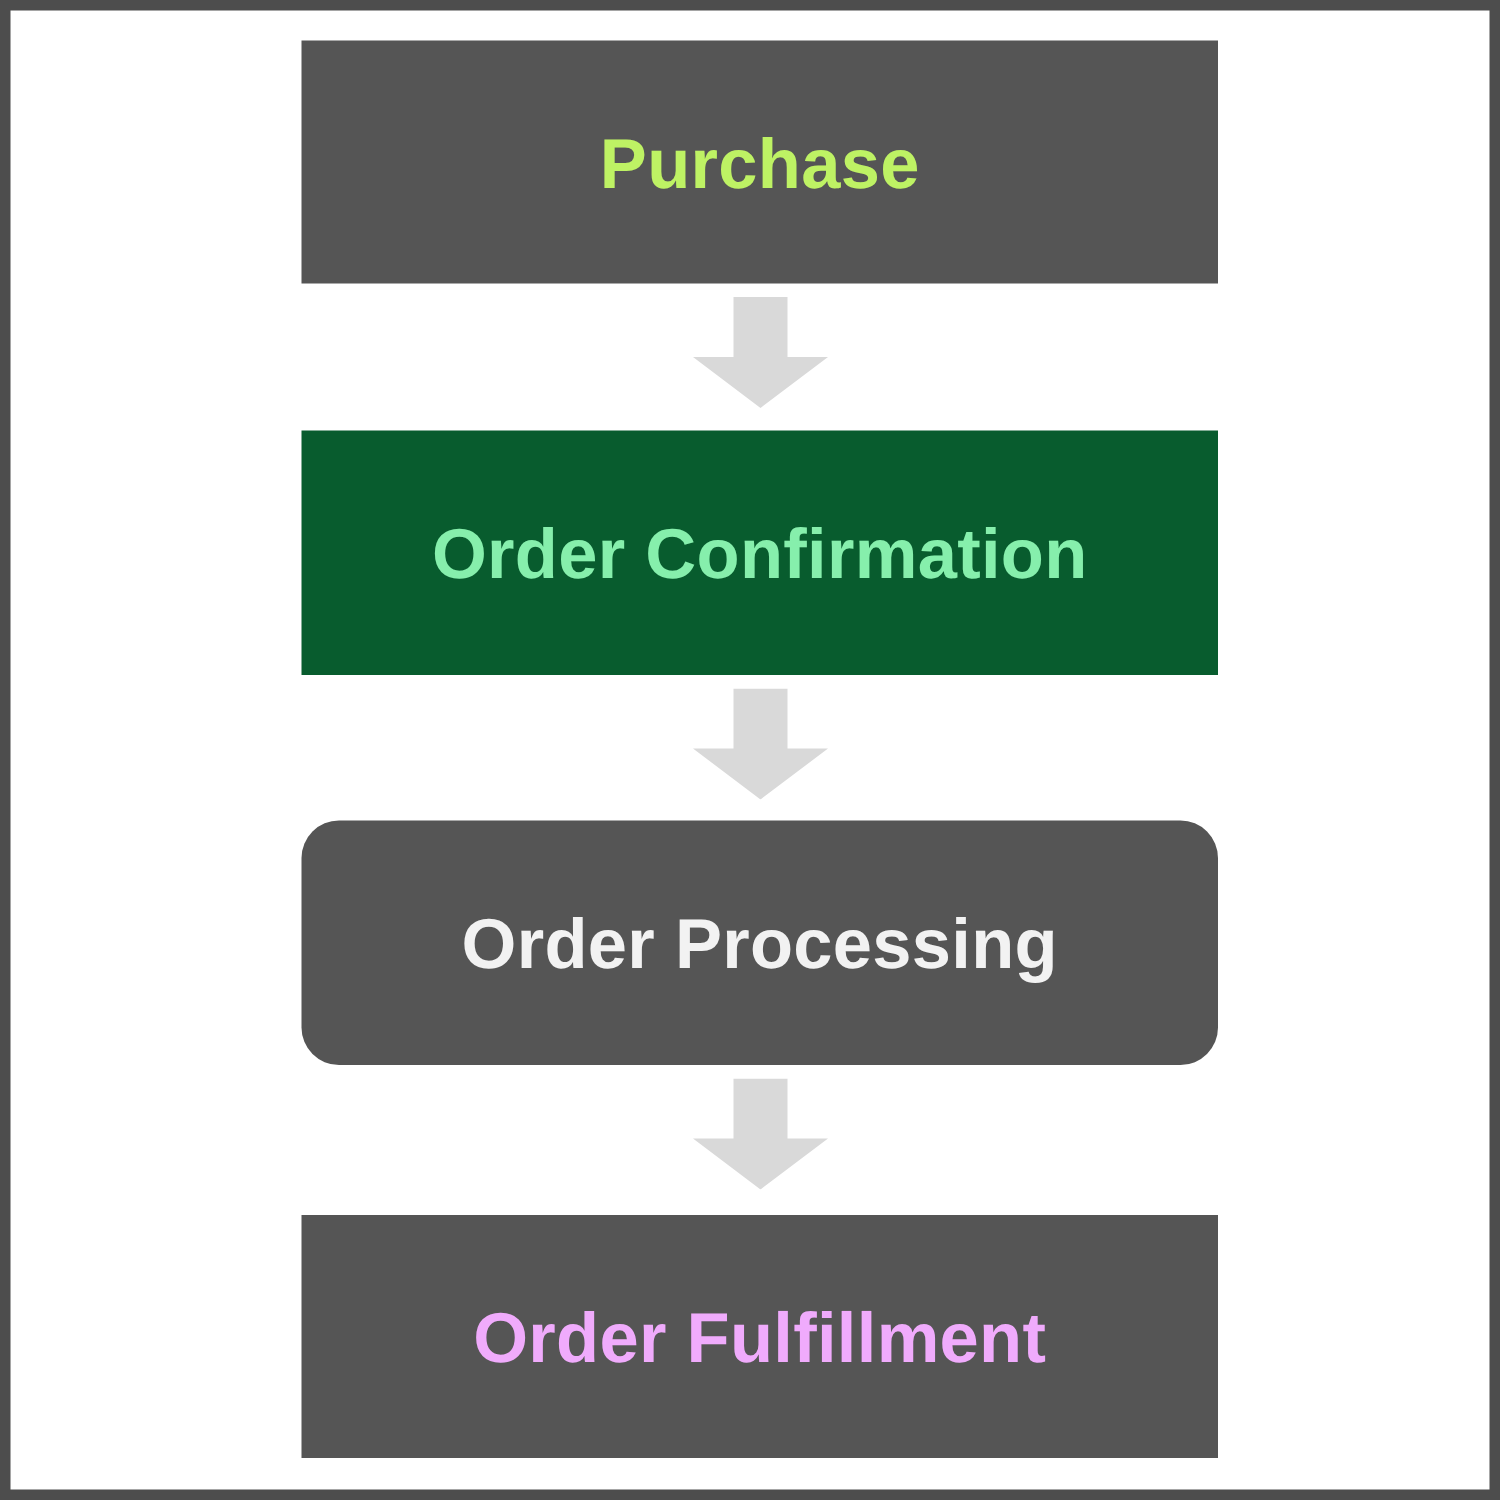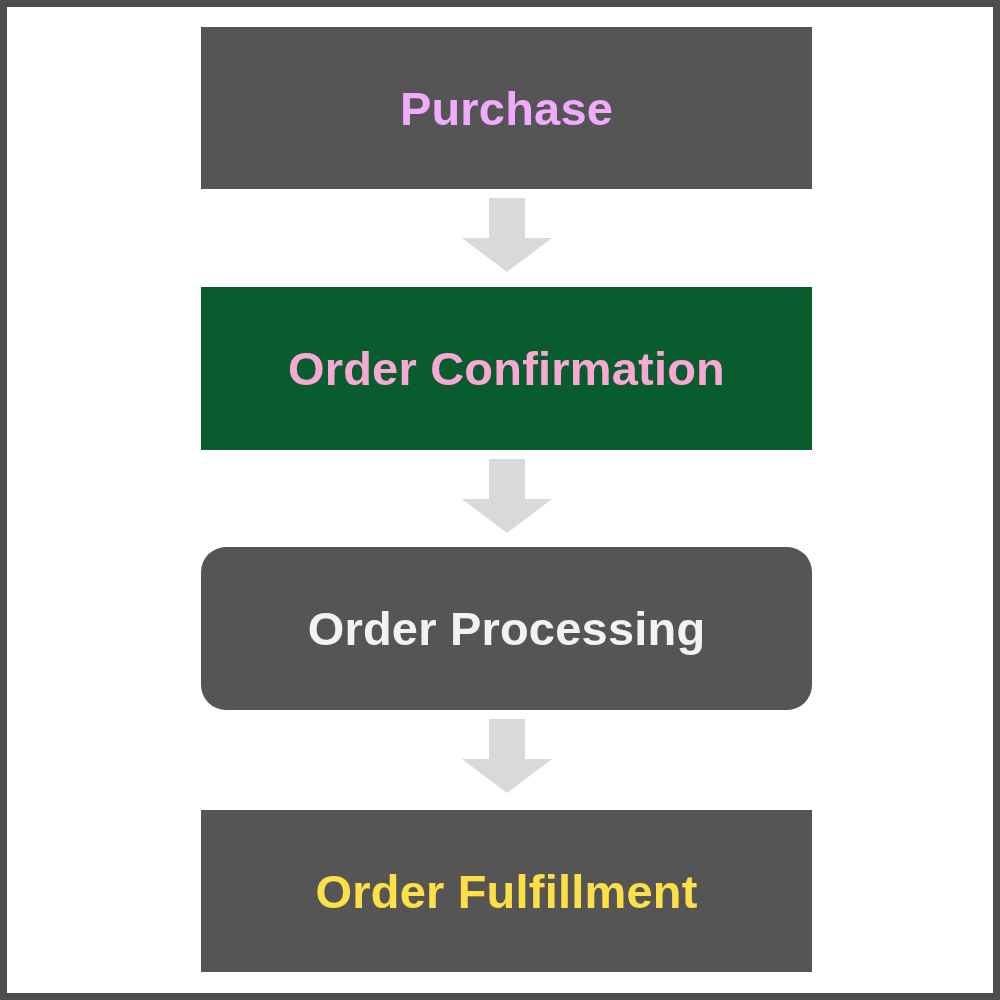--- a/index.html
+++ b/index.html
@@ -82,47 +82,47 @@
     height: 100%;
   }
 </style>
 </head>
 <body>
 
 <div id="diagram-frame" style="border-color: rgb(77, 77, 77); border-width: 7px; background-color: rgb(255, 255, 255);">
   <div id="flow-stack">
 
     <div class="flow-node" id="node-0" style="background-color: rgb(85, 85, 85);">
-      <span class="node-label" style="color: #f0abfc;">Purchase</span>
+      <span class="node-label" style="color: #bef264;">Purchase</span>
     </div>
 
     <div class="flow-arrow" id="arrow-0">
       <svg viewBox="0 0 90 74" preserveAspectRatio="none" aria-hidden="true">
         <polygon points="27,0 63,0 63,40 90,40 45,74 0,40 27,40" fill="#d9d9d9"></polygon>
       </svg>
     </div>
 
     <div class="flow-node" id="node-1" style="background-color: rgb(8, 92, 46);">
-      <span class="node-label" style="color: #f9a8d4;">Order Confirmation</span>
+      <span class="node-label" style="color: #86efac;">Order Confirmation</span>
     </div>
 
     <div class="flow-arrow" id="arrow-1">
       <svg viewBox="0 0 90 74" preserveAspectRatio="none" aria-hidden="true">
         <polygon points="27,0 63,0 63,40 90,40 45,74 0,40 27,40" fill="#d9d9d9"></polygon>
       </svg>
     </div>
 
     <div class="flow-node" id="node-2" style="background-color: rgb(85, 85, 85); border-radius: 25px;">
       <span class="node-label" style="color: rgb(242, 242, 242);">Order Processing</span>
     </div>
 
     <div class="flow-arrow" id="arrow-2">
       <svg viewBox="0 0 90 74" preserveAspectRatio="none" aria-hidden="true">
         <polygon points="27,0 63,0 63,40 90,40 45,74 0,40 27,40" fill="#d9d9d9"></polygon>
       </svg>
     </div>
 
     <div class="flow-node" id="node-3" style="background-color: rgb(85, 85, 85);">
-      <span class="node-label" style="color: #fde047;">Order Fulfillment</span>
+      <span class="node-label" style="color: #f0abfc;">Order Fulfillment</span>
     </div>
 
   </div>
 </div>
 
 </body></html>

